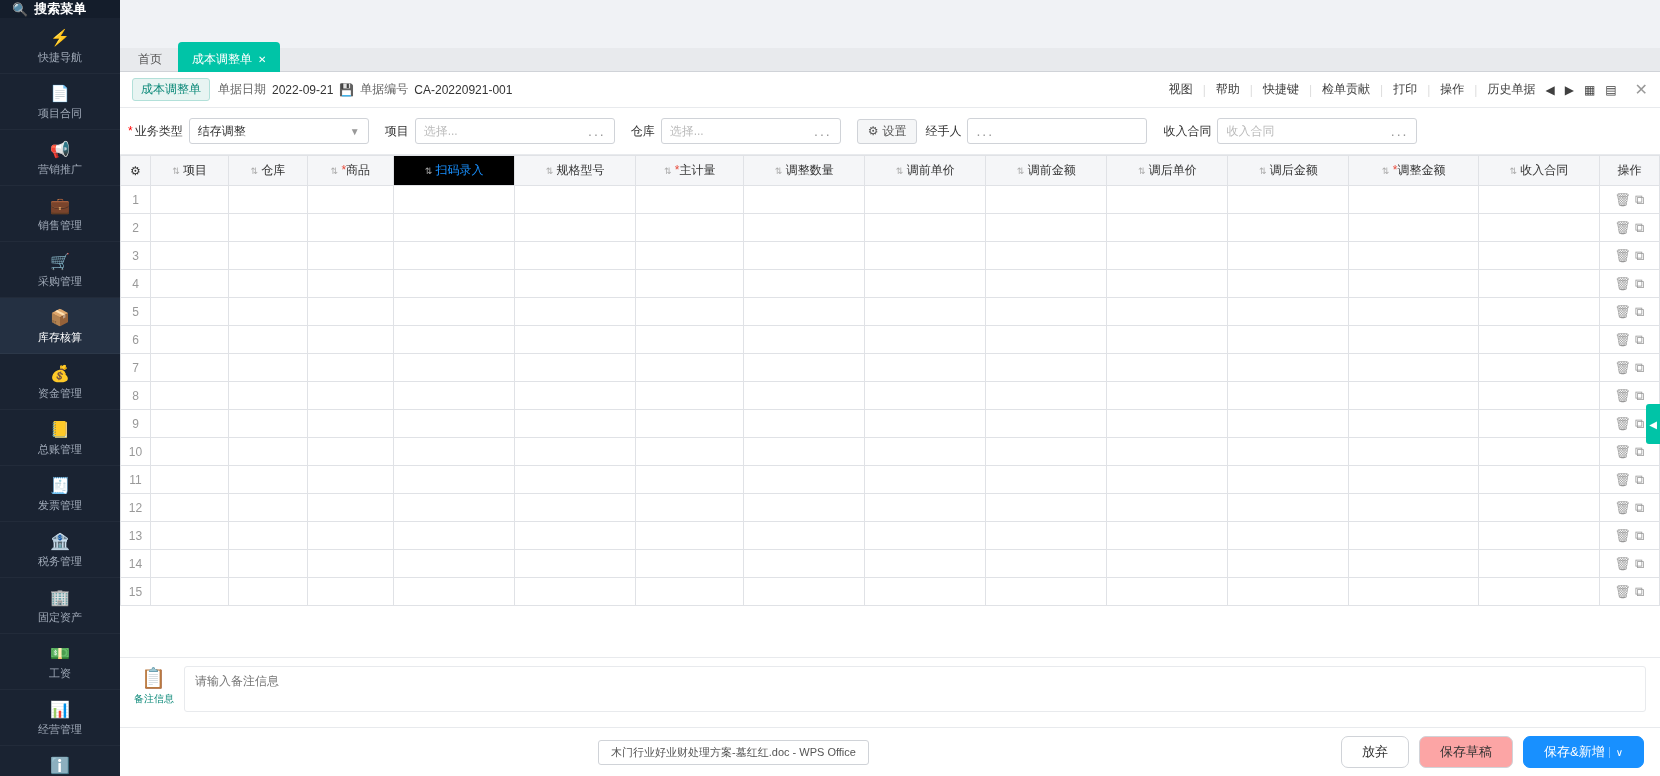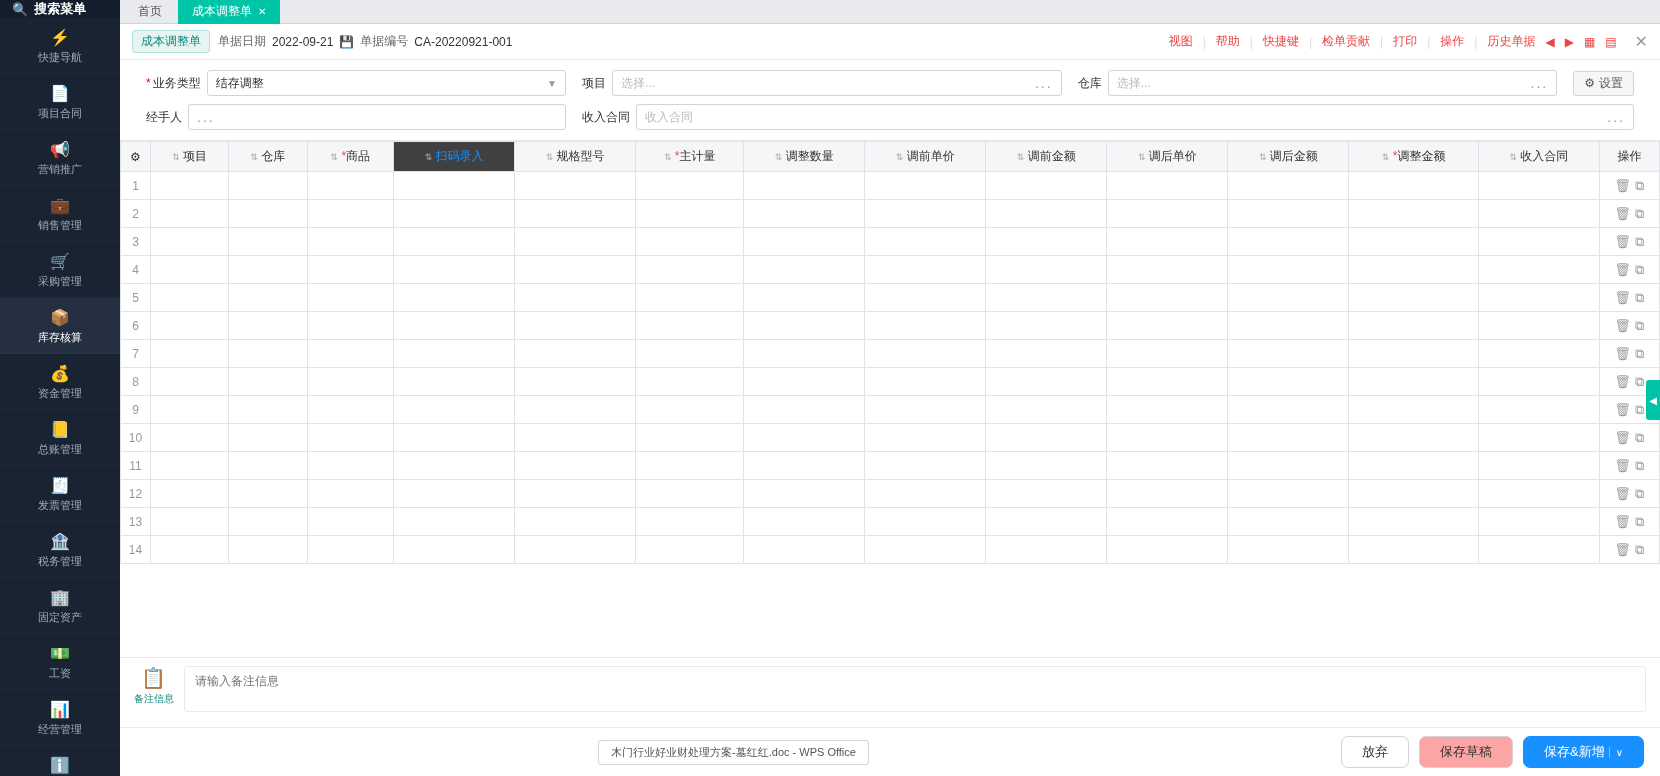--- a/index.html
+++ b/index.html
@@ -50,20 +50,21 @@
     }
 
     
     .tab-bar {
       display: flex;
       align-items: center;
       background: #e8eaed;
       border-bottom: 1px solid #d0d3d8;
       height: 24px;
       padding: 0 4px;
+      margin-top: 48px;
     }
     .tab {
       display: flex;
       align-items: center;
       padding: 0 14px;
       height: 32px;
       cursor: pointer;
       font-size: 12px;
       color: #555;
       border-radius: 4px 4px 0 0;
@@ -115,33 +116,32 @@
     }
     .window-meta .label { color: #666; }
     .window-actions {
       margin-left: auto;
       display: flex;
       align-items: center;
       gap: 10px;
       font-size: 12px;
       color: #555;
     }
-    .window-actions span { cursor: pointer; color: #ef4444; }
+    .window-actions span { cursor: pointer; color: #404040; }
     .window-close {
       font-size: 16px;
       cursor: pointer;
       color: #999;
       margin-left: 10px;
     }
 
     
     .form-area {
-      padding: 10px 26px;
-      display: flex;
-      flex-direction: column;
+      padding: 10px 8px;
+      display: flex;
       gap: 8px;
       border-bottom: 1px solid #e8eaed;
       flex-shrink: 0;
     }
     .form-row {
       display: flex;
       align-items: center;
       gap: 16px;
     }
     .form-field {
@@ -500,21 +500,21 @@
     </div>
 
     <div class="table-area">
       <table>
         <thead>
           <tr id="table-header-row">
               <th><span style="cursor:pointer;">⚙</span></th>
               <th><span style="color:#aaa;font-size:9px;">⇅</span> 项目</th>
               <th><span style="color:#aaa;font-size:9px;">⇅</span> 仓库</th>
               <th><span style="color:#aaa;font-size:9px;">⇅</span> <span style="color:#e74c3c;">*</span>商品</th>
-              <th class="highlight-col" style="background: #404040; color: rgb(24, 144, 255);"><span style="color:#aaa;font-size:9px;">⇅</span> 扫码录入</th>
+              <th class="highlight-col" style="background: #000000; color: rgb(24, 144, 255);"><span style="color:#aaa;font-size:9px;">⇅</span> 扫码录入</th>
               <th><span style="color:#aaa;font-size:9px;">⇅</span> 规格型号</th>
               <th><span style="color:#aaa;font-size:9px;">⇅</span> <span style="color:#e74c3c;">*</span>主计量</th>
               <th><span style="color:#aaa;font-size:9px;">⇅</span> 调整数量</th>
               <th><span style="color:#aaa;font-size:9px;">⇅</span> 调前单价</th>
               <th><span style="color:#aaa;font-size:9px;">⇅</span> 调前金额</th>
               <th><span style="color:#aaa;font-size:9px;">⇅</span> 调后单价</th>
               <th><span style="color:#aaa;font-size:9px;">⇅</span> 调后金额</th>
               <th><span style="color:#aaa;font-size:9px;">⇅</span> <span style="color:#e74c3c;">*</span>调整金额</th>
               <th><span style="color:#aaa;font-size:9px;">⇅</span> 收入合同</th>
               <th style="width: 60px;">操作</th>
@@ -822,20 +822,42 @@
               <td></td>
               <td></td>
               <td></td>
               <td>
                 <div class="action-icons">
                   <span class="icon-btn">🗑</span>
                   <span class="icon-btn">⧉</span>
                 </div>
               </td>
             </tr>
+            <tr>
+              <td class="row-num">15</td>
+              <td></td>
+              <td></td>
+              <td></td>
+              <td></td>
+              <td></td>
+              <td></td>
+              <td></td>
+              <td></td>
+              <td></td>
+              <td></td>
+              <td></td>
+              <td></td>
+              <td></td>
+              <td>
+                <div class="action-icons">
+                  <span class="icon-btn">🗑</span>
+                  <span class="icon-btn">⧉</span>
+                </div>
+              </td>
+            </tr>
           </tbody>
       </table>
     </div>
 
     <div class="notes-area">
       <div class="notes-icon">
         <span class="icon">📋</span>
         <span>备注信息</span>
       </div>
       <textarea class="notes-input" id="notes-textarea" placeholder="请输入备注信息" style=""></textarea>

